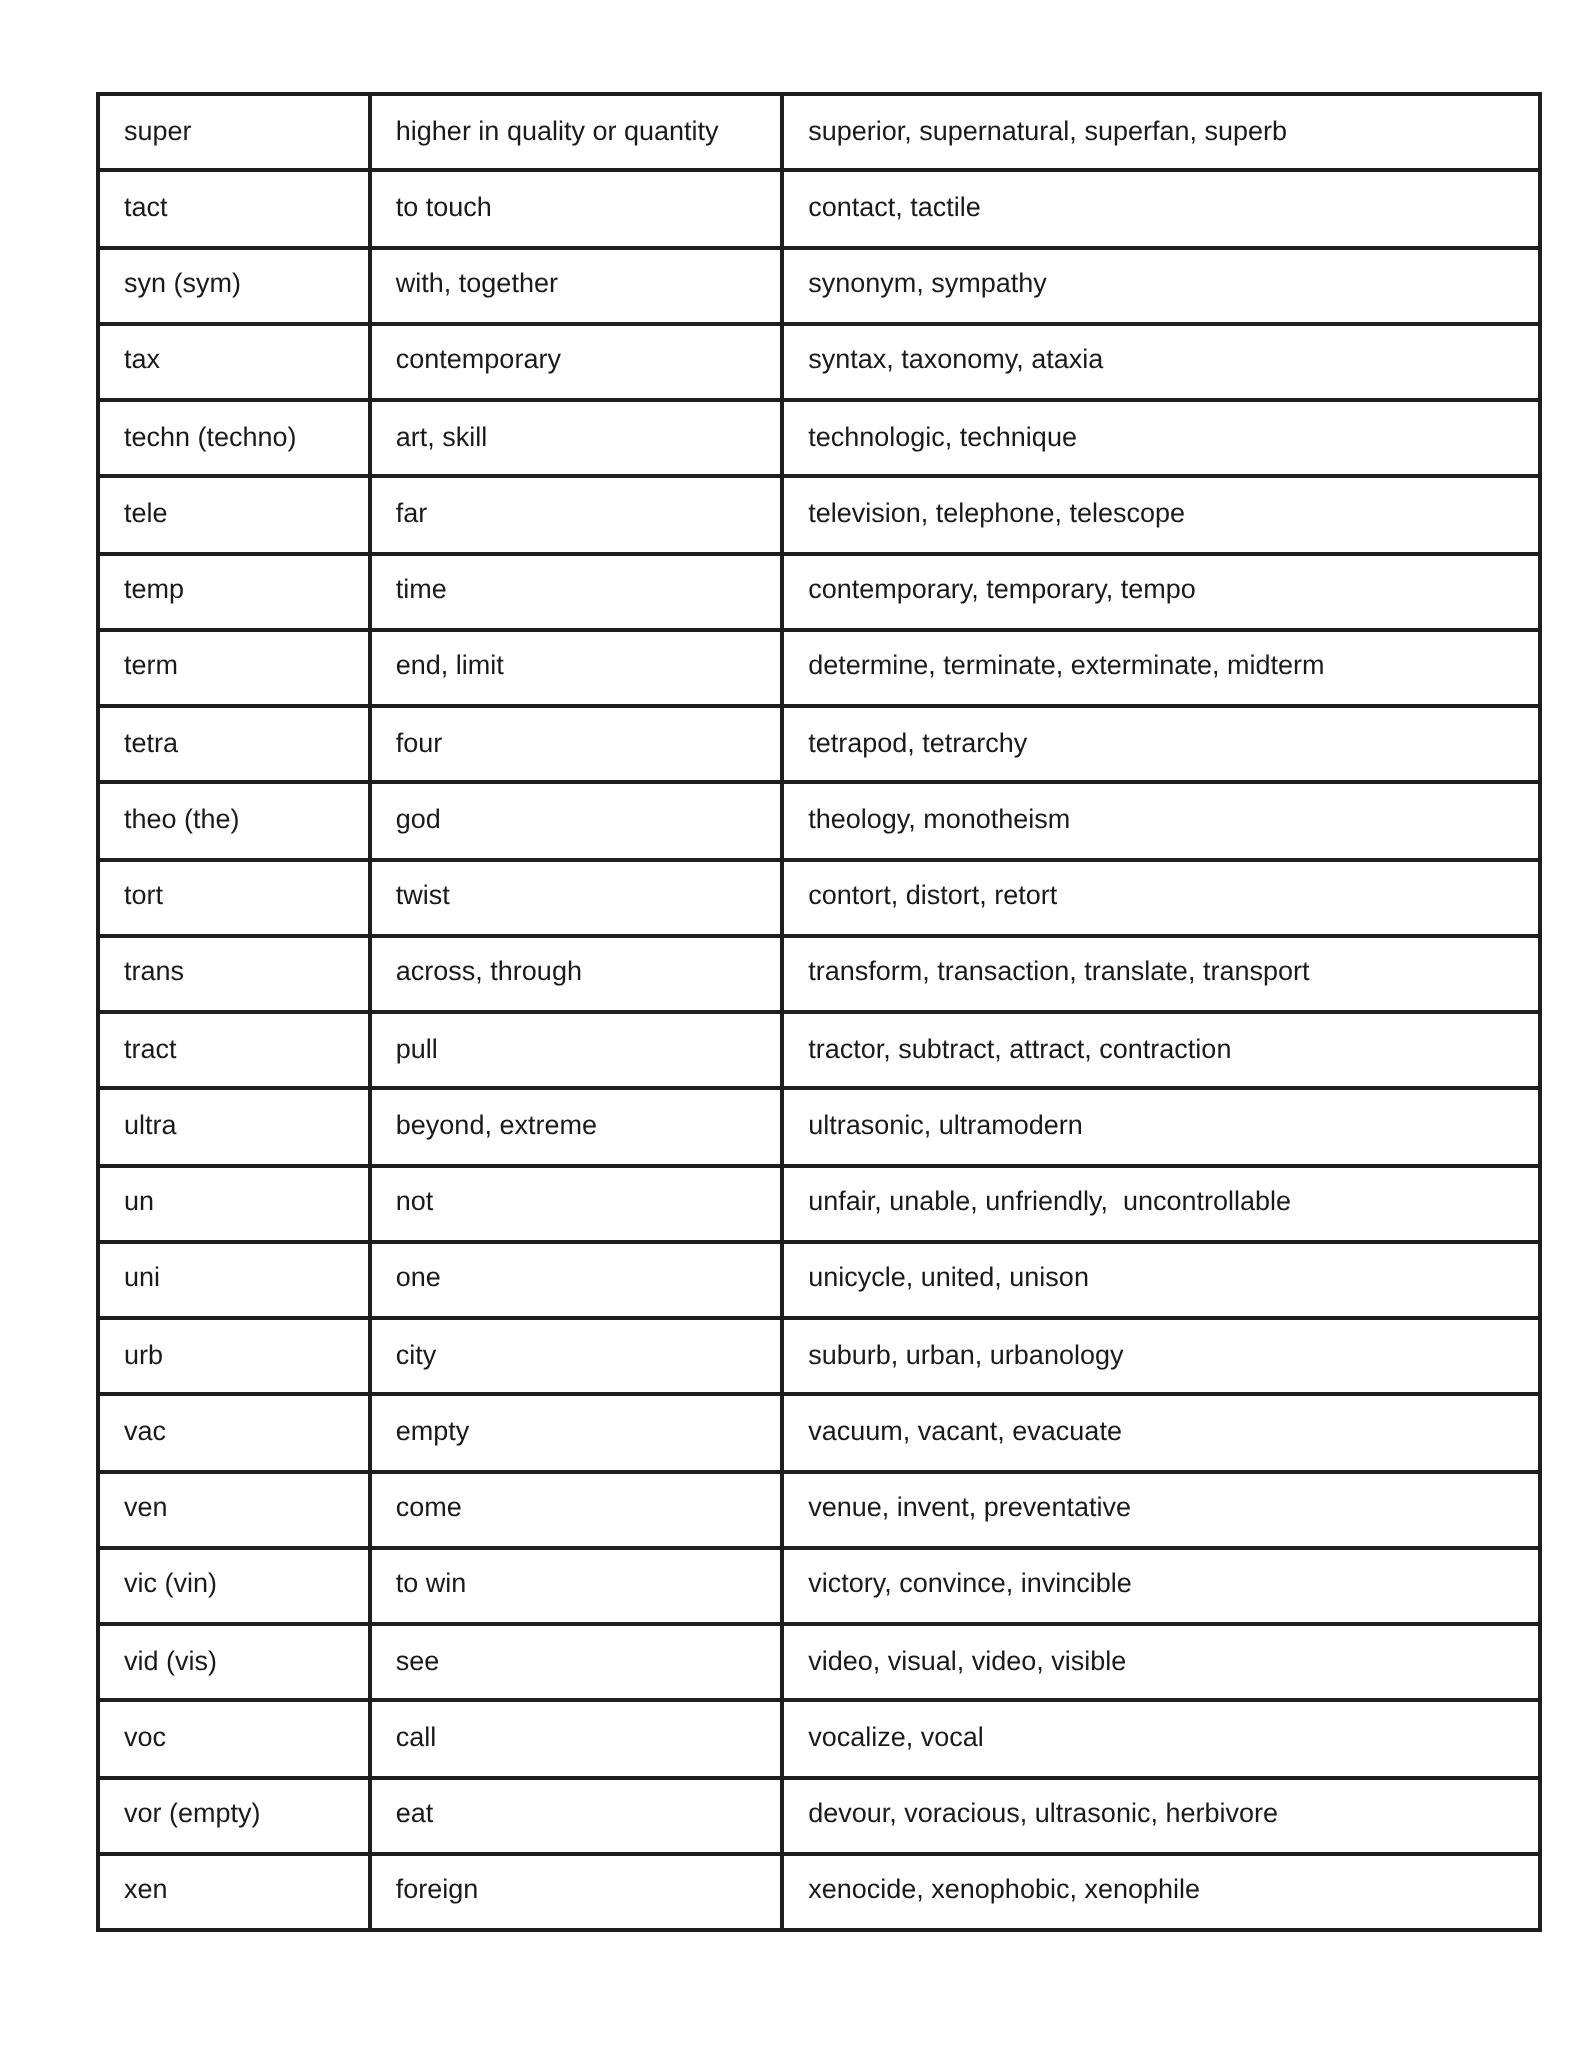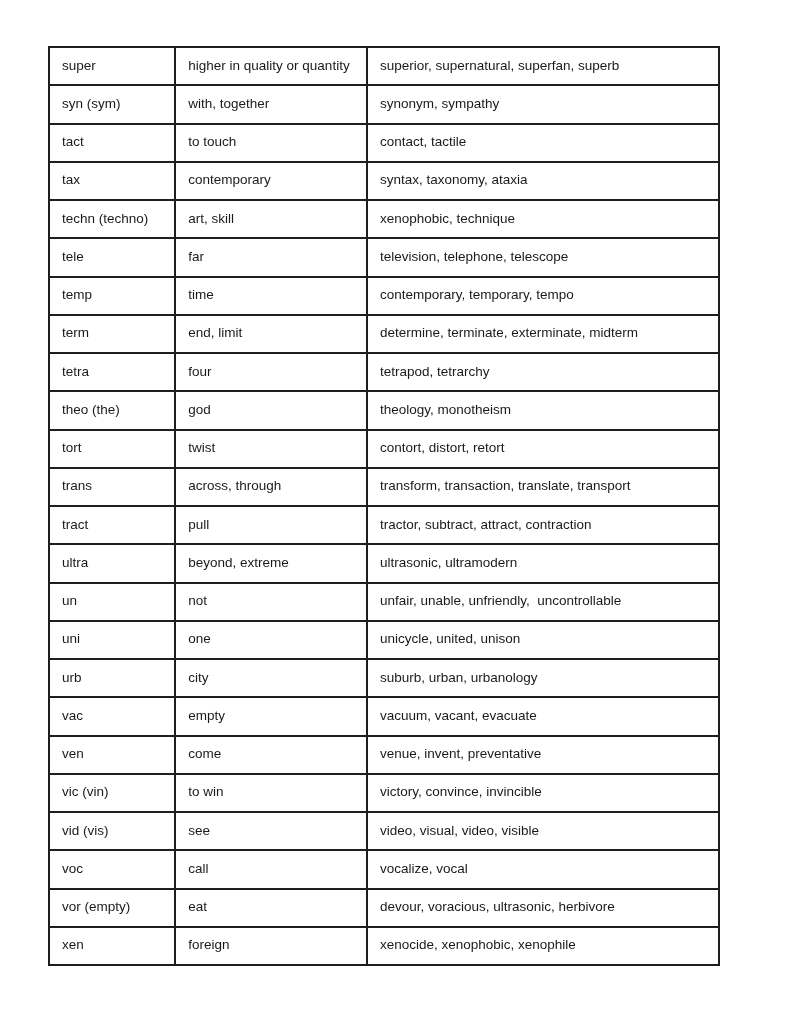--- a/index.html
+++ b/index.html
@@ -16,21 +16,21 @@
   }
   .page {
     position: absolute;
     inset: 0;
     background: #ffffff;
   }
   table.roots-table {
     position: absolute;
     left: 48px;
     top: 46px;
-    width: 672px;
+    width: 723px;
     height: 920px;
     border-collapse: collapse;
     table-layout: fixed;
   }
   table.roots-table td {
     border: 2px solid #1e1e1e;
     padding: 0 8px 0 12px;
     font-size: 13.5px;
     line-height: 1.25;
     color: #1a1a1a;
@@ -52,38 +52,38 @@
       <col class="c1">
       <col class="c2">
     </colgroup>
     <tbody id="table-body">
         <tr>
           <td>super</td>
           <td>higher in quality or quantity</td>
           <td>superior, supernatural, superfan, superb</td>
         </tr>
         <tr>
+          <td>tact</td>
+          <td>to touch</td>
+          <td>contact, tactile</td>
+        </tr>
+        <tr>
           <td>syn (sym)</td>
           <td>with, together</td>
           <td>synonym, sympathy</td>
-        </tr>
-        <tr>
-          <td>tact</td>
-          <td>to touch</td>
-          <td>contact, tactile</td>
         </tr>
         <tr>
           <td>tax</td>
           <td>contemporary</td>
           <td>syntax, taxonomy, ataxia</td>
         </tr>
         <tr>
           <td>techn (techno)</td>
           <td>art, skill</td>
-          <td>xenophobic, technique</td>
+          <td>technologic, technique</td>
         </tr>
         <tr>
           <td>tele</td>
           <td>far</td>
           <td>television, telephone, telescope</td>
         </tr>
         <tr>
           <td>temp</td>
           <td>time</td>
           <td>contemporary, temporary, tempo</td>

